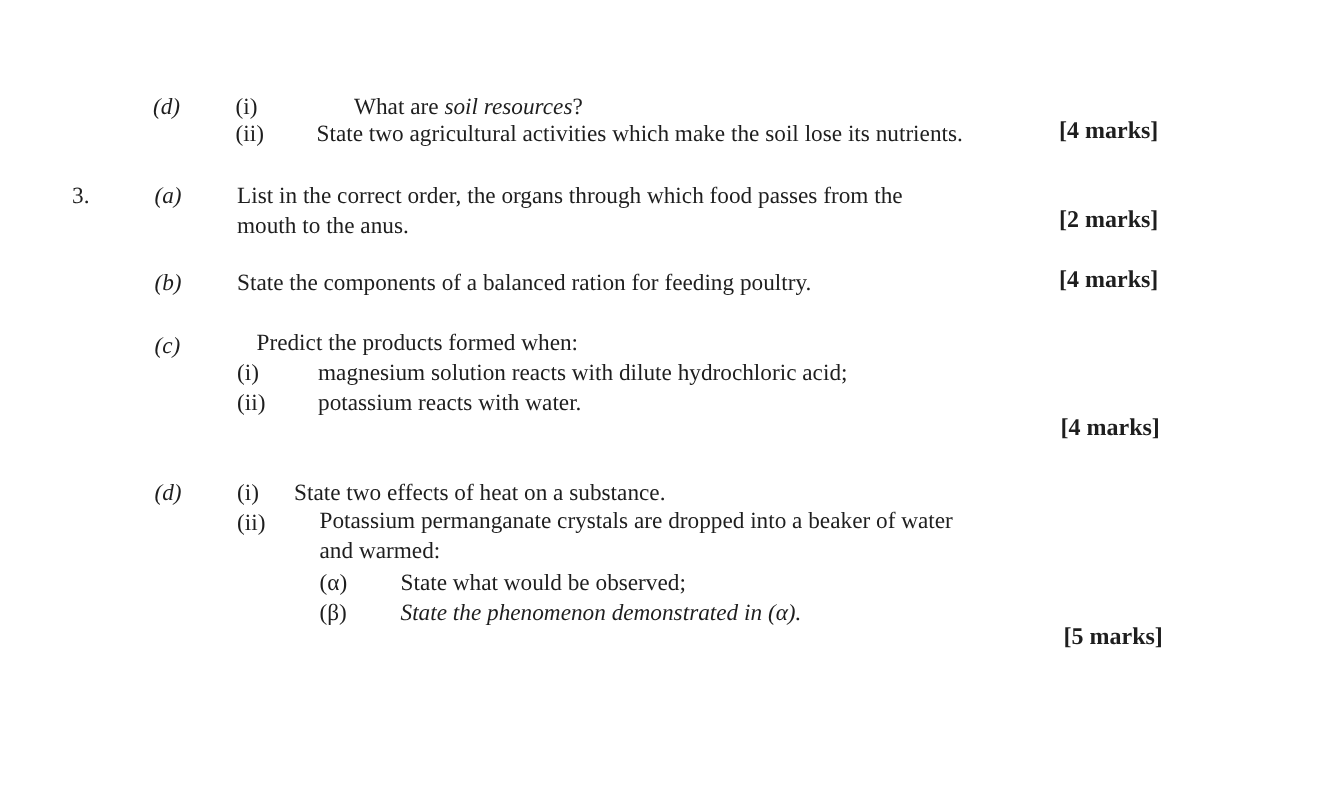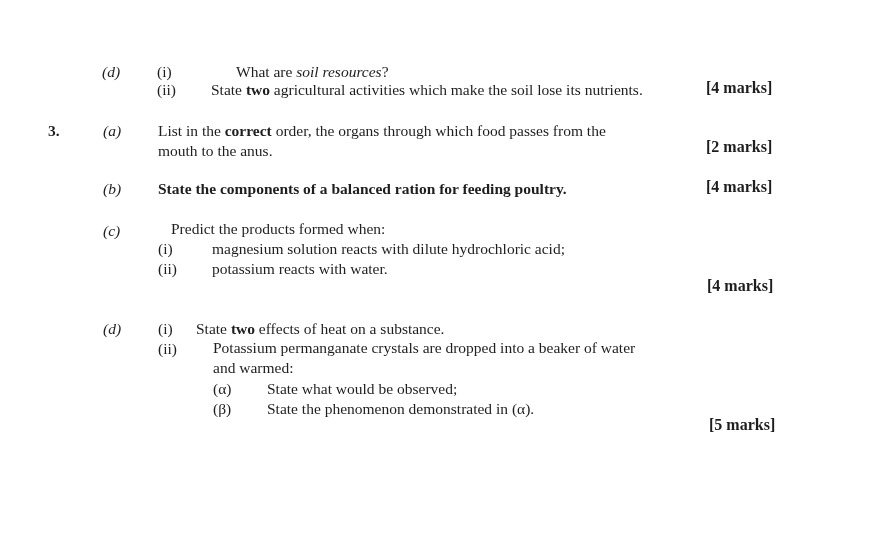--- a/index.html
+++ b/index.html
@@ -2,21 +2,21 @@
 <html><head>
 <meta charset="utf-8">
 <style>
   html, body { margin: 0; padding: 0; }
   body {
     width: 892px; height: 537px; background: #ffffff; position: relative; overflow: hidden;
     font-family: "Liberation Serif", "DejaVu Serif", serif; color: #1e1e1e; font-size: 15.5px;
   }
   .t { position: absolute; white-space: nowrap; line-height: 18px; }
   .it { font-style: italic; }
-  .b { font-weight: bold; }
+  .b { font-weight: normal; }
   .mk { position: absolute; white-space: nowrap; line-height: 18px; font-weight: bold; font-size: 16px; }
 </style>
 </head>
 <body>
 
 <div>
 
   <span class="t it" style="left:102px;top:63px;">(d)</span>
   <span class="t" style="left:157px;top:63px;">(i)</span>
   <span class="t" style="left:211px;top:63px;margin-left:25px;"><span>What are </span><span class="it">soil resources</span><span>?</span></span>
@@ -25,21 +25,21 @@
   <span class="t" style="left:211px;top:81px;"><span>State </span><span class="b">two</span><span> agricultural activities which make the soil lose its nutrients.</span></span>
   <span class="mk" style="left:706px;top:79px;">[4 marks]</span>
 
   <span class="t b" style="left:48px;top:122px;">3.</span>
   <span class="t it" style="left:103px;top:122px;">(a)</span>
   <span class="t" style="left:158px;top:122px;"><span>List in the </span><span class="b">correct</span><span> order, the organs through which food passes from the</span></span>
   <span class="t" style="left:158px;top:142px;">mouth to the anus.</span>
   <span class="mk" style="left:706px;top:138px;">[2 marks]</span>
 
   <span class="t it" style="left:103px;top:180px;">(b)</span>
-  <span class="t" style="left:158px;top:180px;font-weight:bold;">State the components of a balanced ration for feeding poultry.</span>
+  <span class="t" style="left:158px;top:180px;">State the components of a balanced ration for feeding poultry.</span>
   <span class="mk" style="left:706px;top:178px;">[4 marks]</span>
 
   <span class="t it" style="left:103px;top:222px;">(c)</span>
   <span class="t" style="left:158px;top:220px;margin-left:13px;">Predict the products formed when:</span>
   <span class="t" style="left:158px;top:240px;">(i)</span>
   <span class="t" style="left:212px;top:240px;">magnesium solution reacts with dilute hydrochloric acid;</span>
   <span class="t" style="left:158px;top:260px;">(ii)</span>
   <span class="t" style="left:212px;top:260px;">potassium reacts with water.</span>
   <span class="mk" style="left:707px;top:277px;">[4 marks]</span>
 
@@ -47,16 +47,16 @@
   <span class="t" style="left:158px;top:320px;">(i)</span>
   <span class="t" style="left:196px;top:320px;"><span>State </span><span class="b">two</span><span> effects of heat on a substance.</span></span>
 
   <span class="t" style="left:158px;top:340px;">(ii)</span>
   <span class="t" style="left:213px;top:339px;">Potassium permanganate crystals are dropped into a beaker of water</span>
   <span class="t" style="left:213px;top:359px;">and warmed:</span>
 
   <span class="t" style="left:213px;top:380px;">(α)</span>
   <span class="t" style="left:267px;top:380px;">State what would be observed;</span>
   <span class="t" style="left:213px;top:400px;">(β)</span>
-  <span class="t" style="left:267px;top:400px;">State the phenomenon demonstrated in (α).</span>
+  <span class="t" style="left:267px;top:400px;font-style:italic;">State the phenomenon demonstrated in (α).</span>
   <span class="mk" style="left:709px;top:416px;">[5 marks]</span>
 
 </div>
 
 </body></html>

